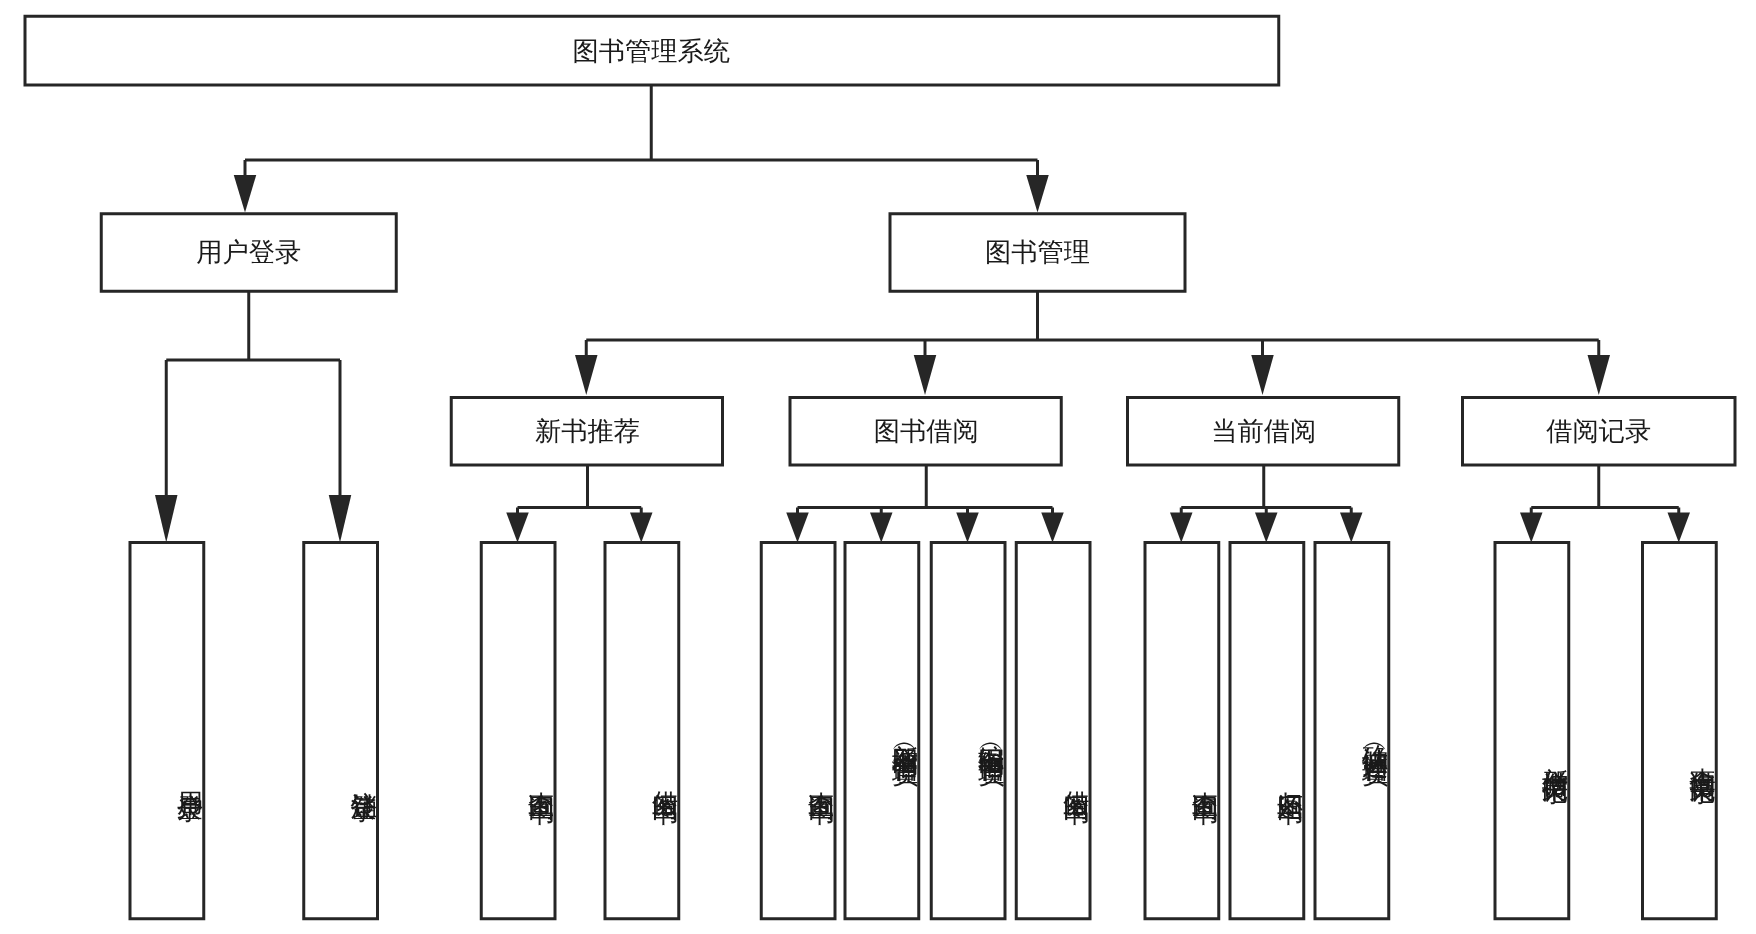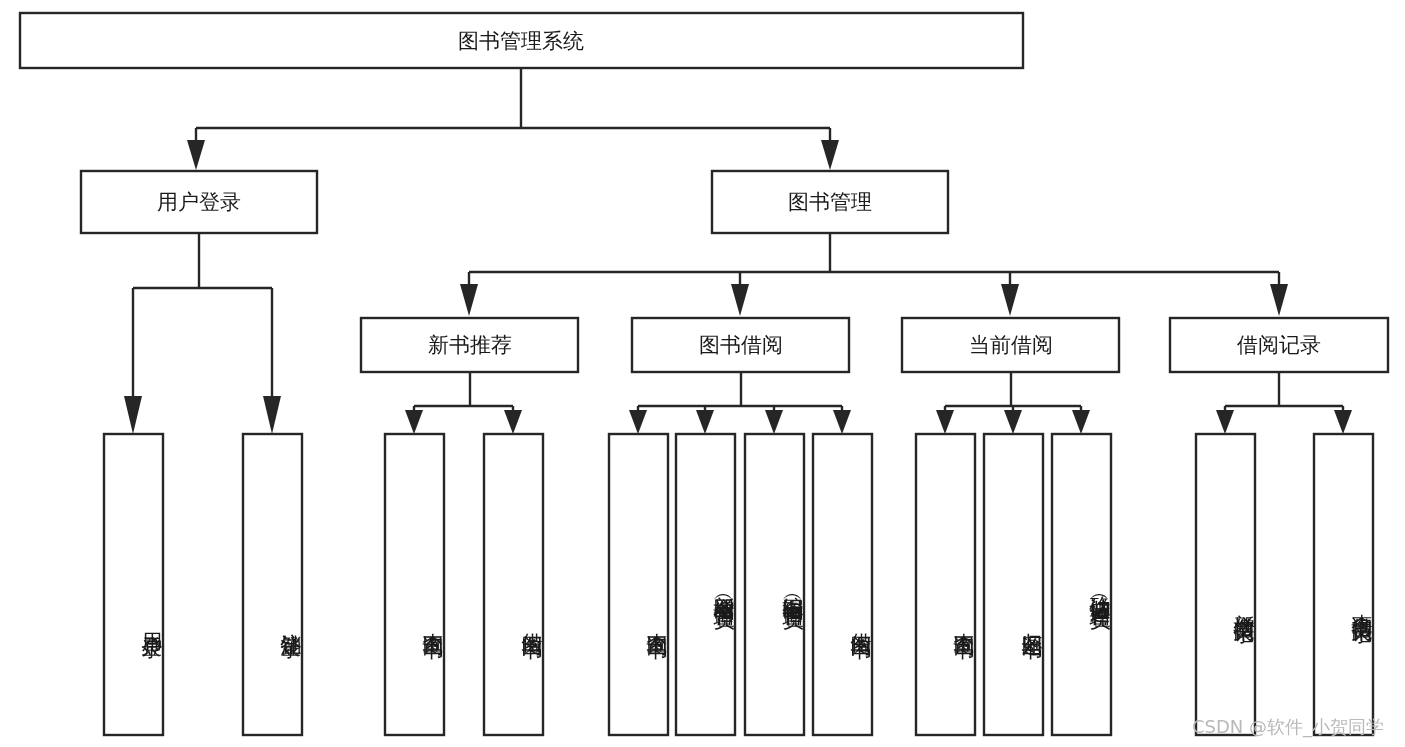--- a/index.html
+++ b/index.html
@@ -211,15 +211,14 @@
   <div class="leaf-label" style="left:609px; top:505px; width:59px; height:230px;">查询图书</div>
   <div class="leaf-label" style="left:676px; top:441px; width:59px; height:294px;">新增图书（管理员）</div>
   <div class="leaf-label" style="left:745px; top:441px; width:59px; height:294px;">编辑图书（管理员）</div>
   <div class="leaf-label" style="left:813px; top:505px; width:59px; height:230px;">借阅图书</div>
   <div class="leaf-label" style="left:916px; top:505px; width:59px; height:230px;">查询图书</div>
   <div class="leaf-label" style="left:984px; top:505px; width:59px; height:230px;">归还图书</div>
   <div class="leaf-label" style="left:1052px; top:441px; width:59px; height:294px;">确认归还（管理员）</div>
   <div class="leaf-label" style="left:1196px; top:470px; width:59px; height:265px;">新增借阅记录</div>
   <div class="leaf-label" style="left:1314px; top:470px; width:59px; height:265px;">查询借阅记录</div>
 
-  <div class="watermark" style="left:1192px; top:715px;">CSDN @软件_小贺同学</div>
 
 </div>
 
 </body></html>

